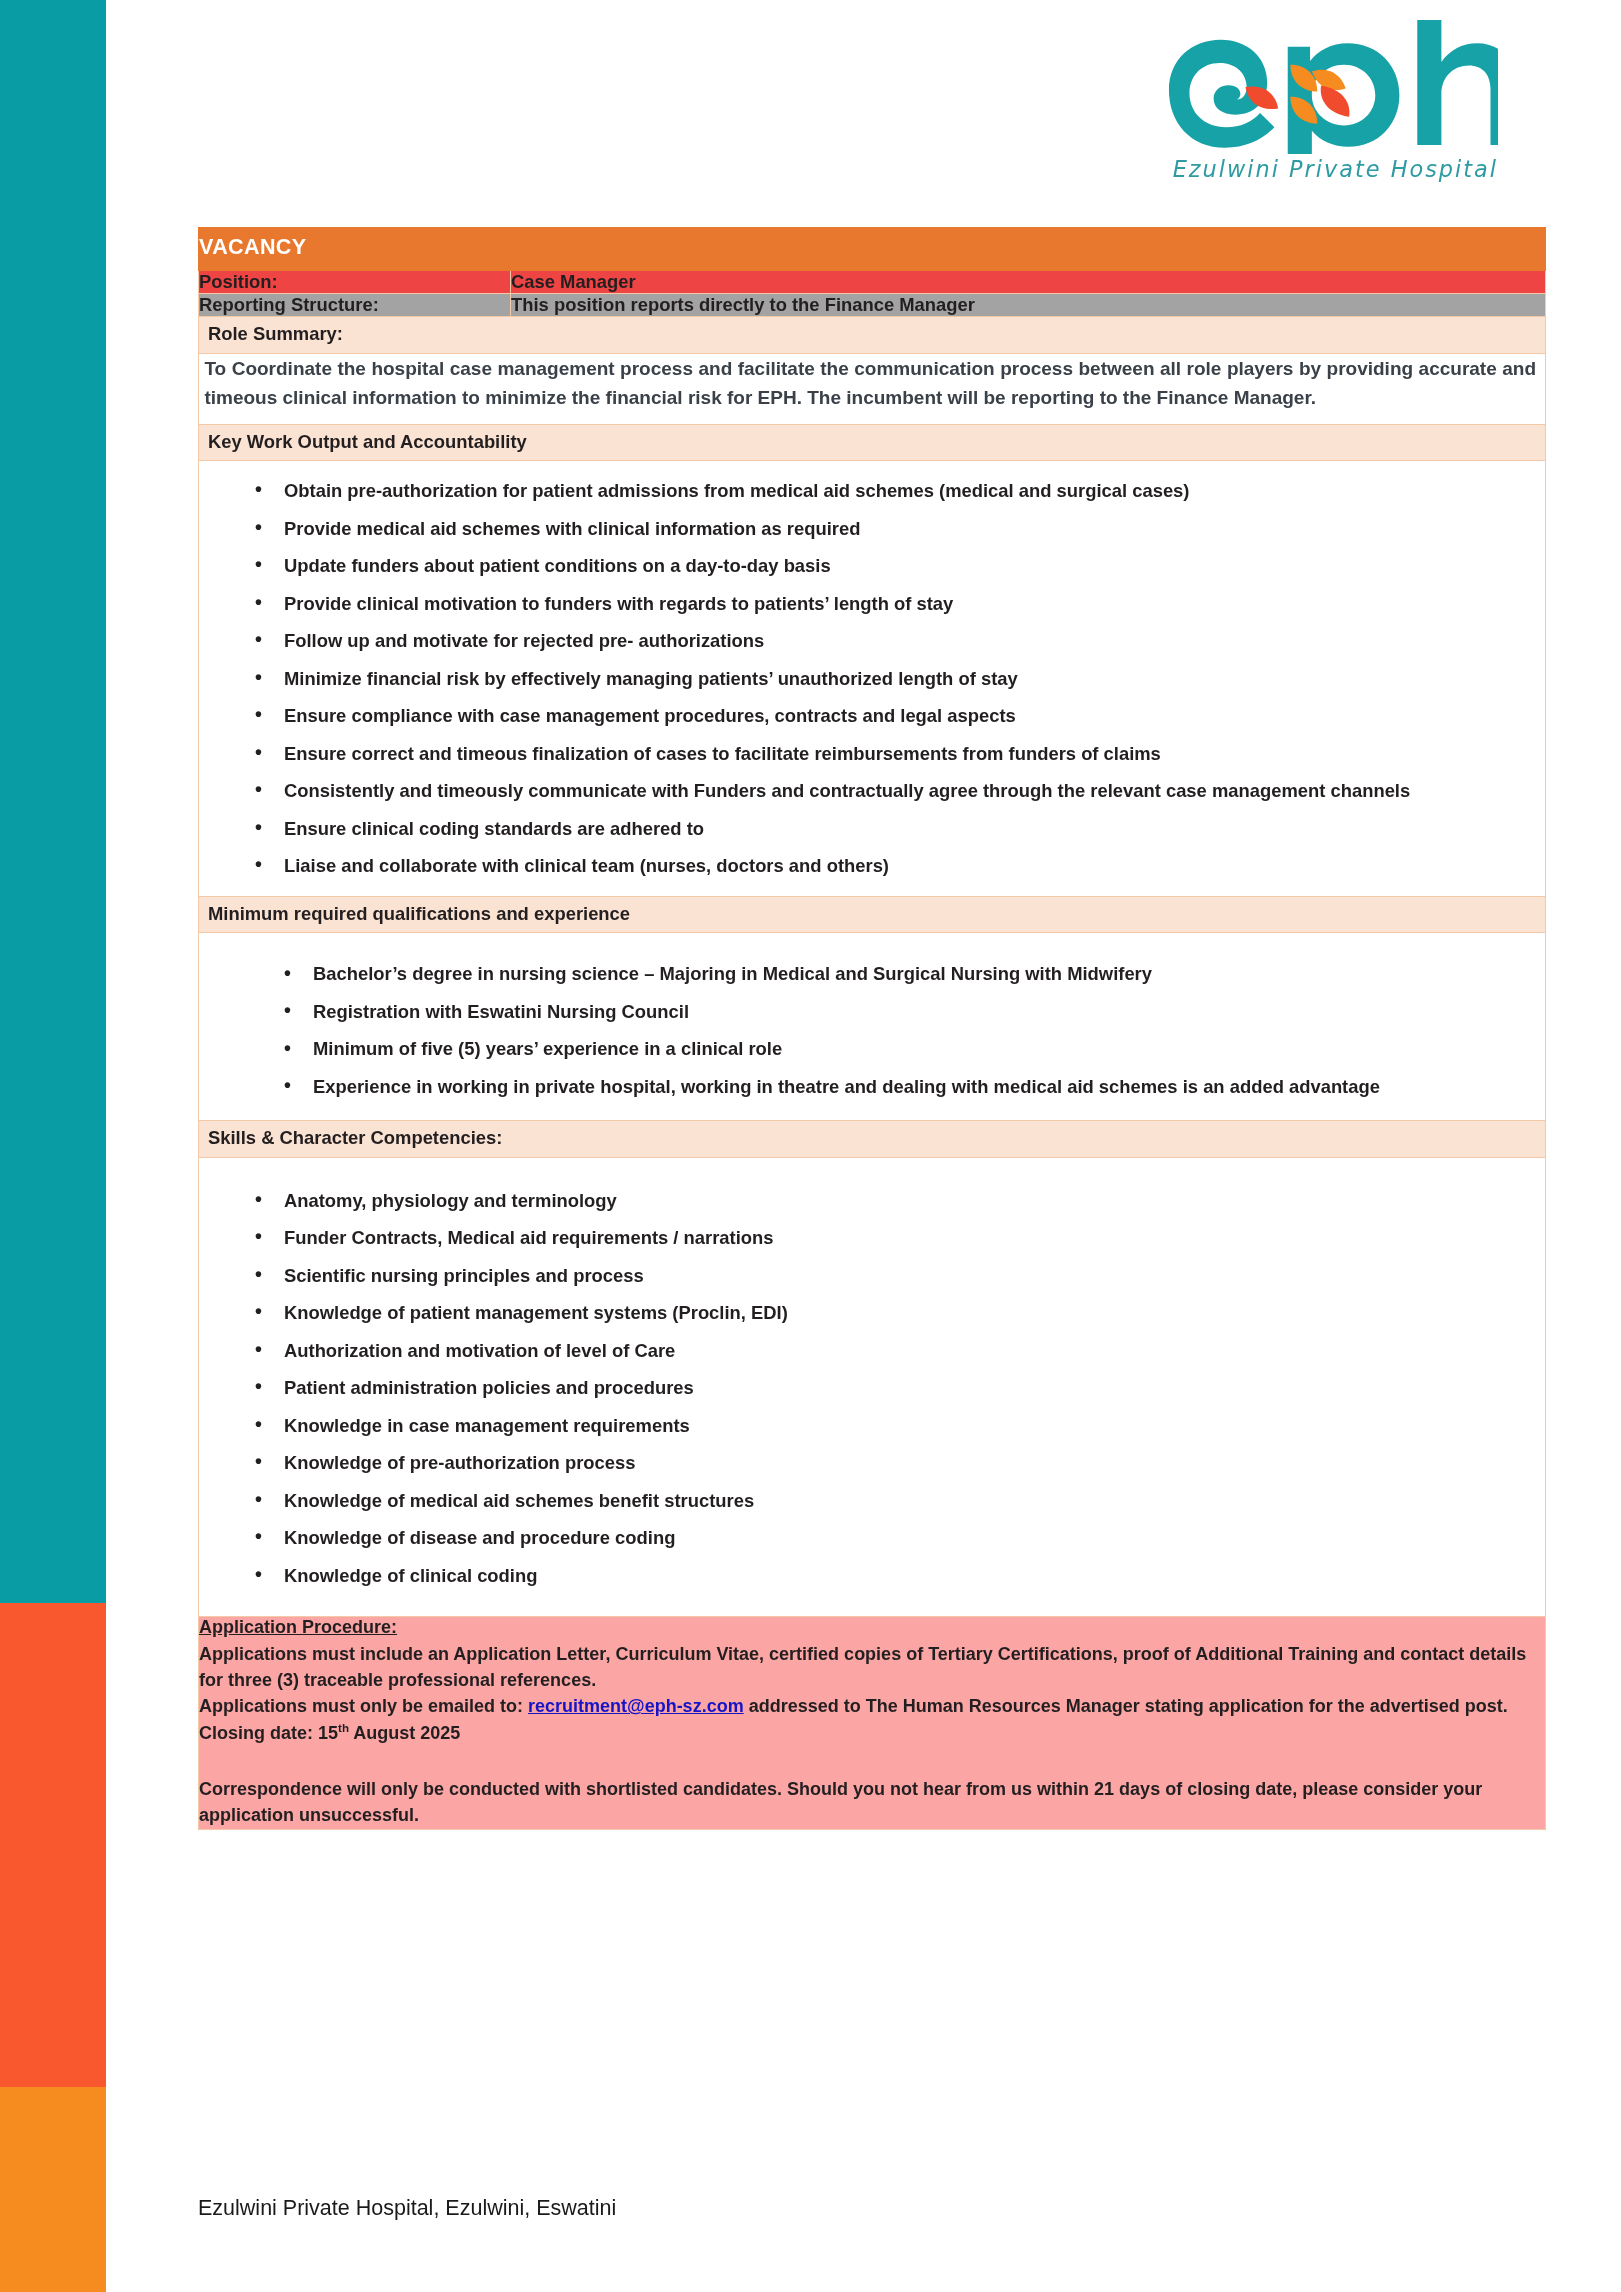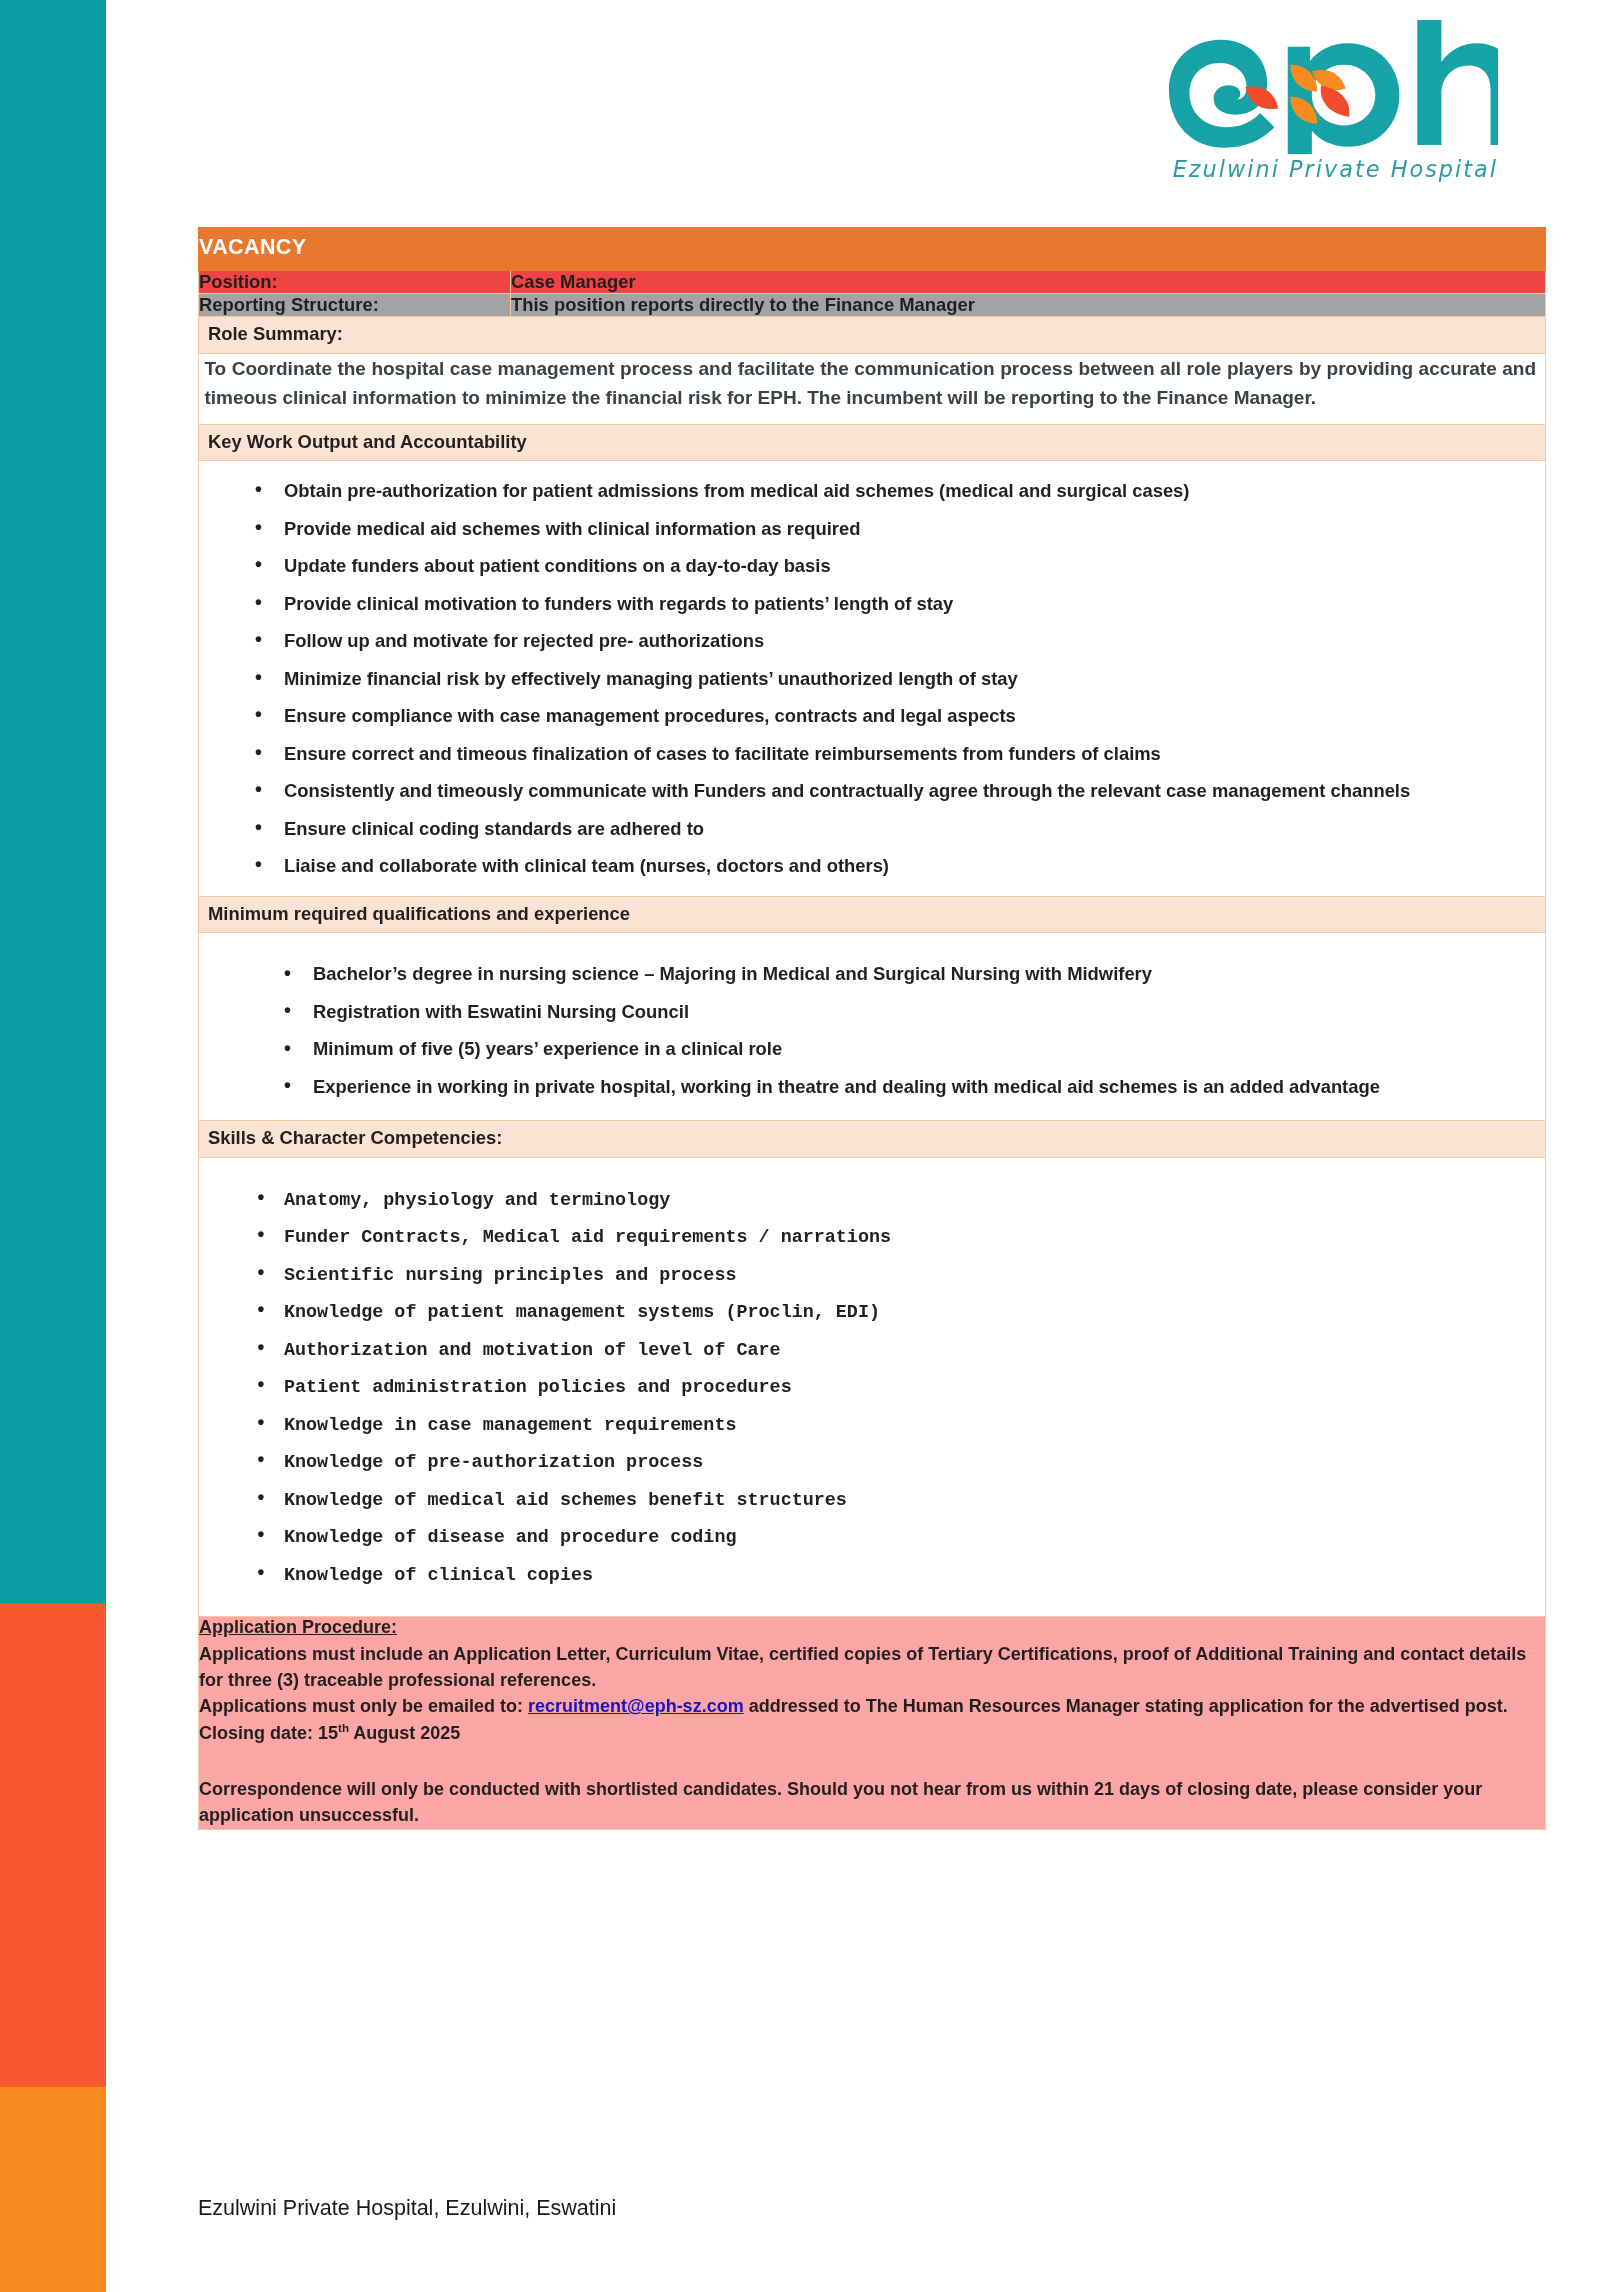--- a/index.html
+++ b/index.html
@@ -132,21 +132,21 @@
   ul.bullets > li:before {
     content: "\2022";
     position: absolute;
     left: 0;
     top: -1.8px;
     font-size: 19.7px;
     color: #231F20;
   }
   ul.bullets.indent-a { padding-left: 56px; }
   ul.bullets.indent-b { padding-left: 77px; }
-  ul.bullets.indent-c { padding-left: 56px; font-family: Liberation Mono, monospace; }
+  ul.bullets.indent-c { padding-left: 56px; }
 
   
   .apply-cell {
     background: #fca5a5;
     padding: 9px 12.5px 16px 9px;
   }
   .apply-title {
     font-weight: bold;
     font-size: 18px;
     color: #231F20;
@@ -287,21 +287,21 @@
             <li>Anatomy, physiology and terminology</li>
             <li>Funder Contracts, Medical aid requirements / narrations</li>
             <li>Scientific nursing principles and process</li>
             <li>Knowledge of patient management systems (Proclin, EDI)</li>
             <li>Authorization and motivation of level of Care</li>
             <li>Patient administration policies and procedures</li>
             <li>Knowledge in case management requirements</li>
             <li>Knowledge of pre-authorization process</li>
             <li>Knowledge of medical aid schemes benefit structures</li>
             <li>Knowledge of disease and procedure coding</li>
-            <li>Knowledge of clinical copies</li>
+            <li>Knowledge of clinical coding</li>
           </ul>
         </td>
       </tr>
 
       <tr>
         <td colspan="2" class="apply-cell">
           <div><span class="apply-title">Application Procedure:</span></div>
           <div class="apply-para">Applications must include an Application Letter, Curriculum Vitae, certified copies of Tertiary Certifications, proof of Additional Training and contact details for three (3) traceable professional references.</div>
           <div class="apply-para"><span>Applications must only be emailed to: </span><a class="mail-link" href="#">recruitment@eph-sz.com</a><span> addressed to The Human Resources Manager stating application for the advertised post. Closing date: 15</span><span class="sup">th</span><span> August 2025</span></div>
           <div class="apply-para gap">Correspondence will only be conducted with shortlisted candidates. Should you not hear from us within 21 days of closing date, please consider your application unsuccessful.</div>

